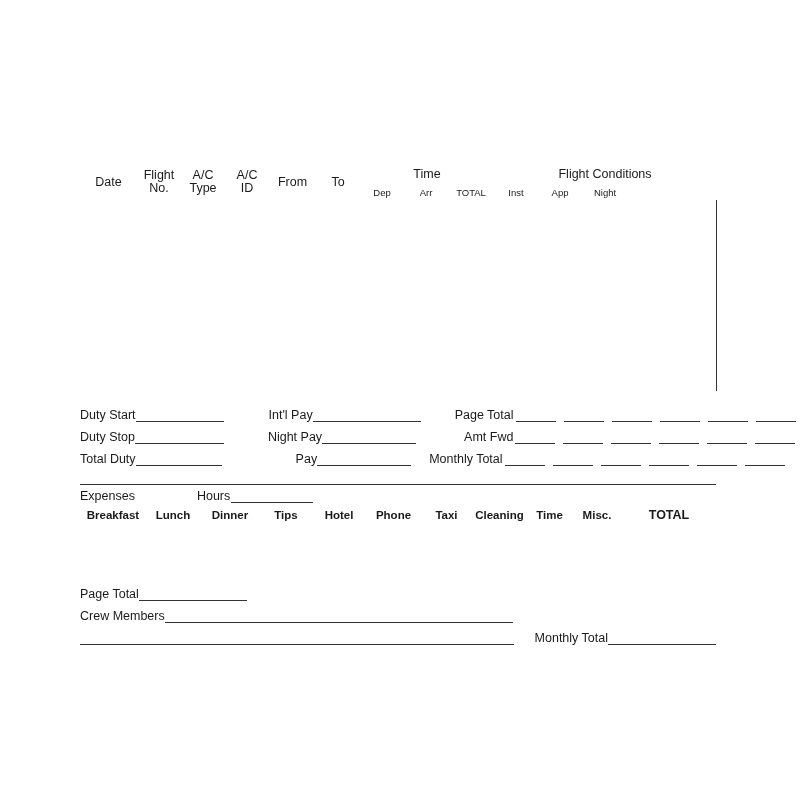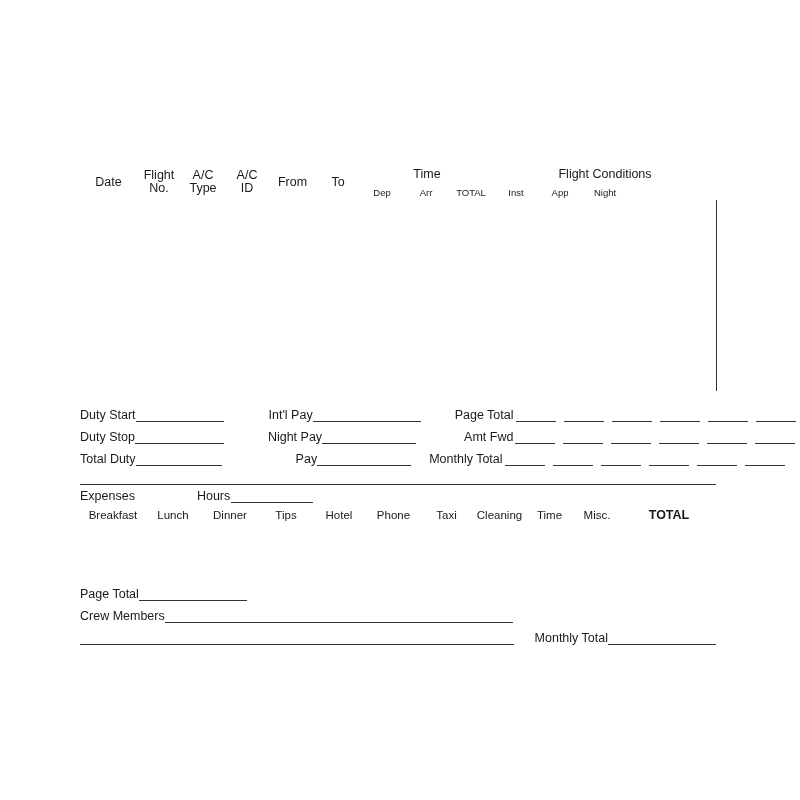--- a/index.html
+++ b/index.html
@@ -125,21 +125,21 @@
     font-size: 12.5px;
     height: 21px;
   }
   table.exp {
     border-collapse: collapse;
     width: 636px;
     table-layout: fixed;
   }
   table.exp td, table.exp th {
     padding: 0;
-    font-weight: normal;
+    font-weight: bold;
     border: none;
   }
   .exp-hdr {
     height: 18px;
     text-align: center;
     font-size: 11.5px;
     border-right: 1.2px solid #333;
     border-top: 1.3px solid #333;
     border-bottom: 1.3px solid #333;
   }

